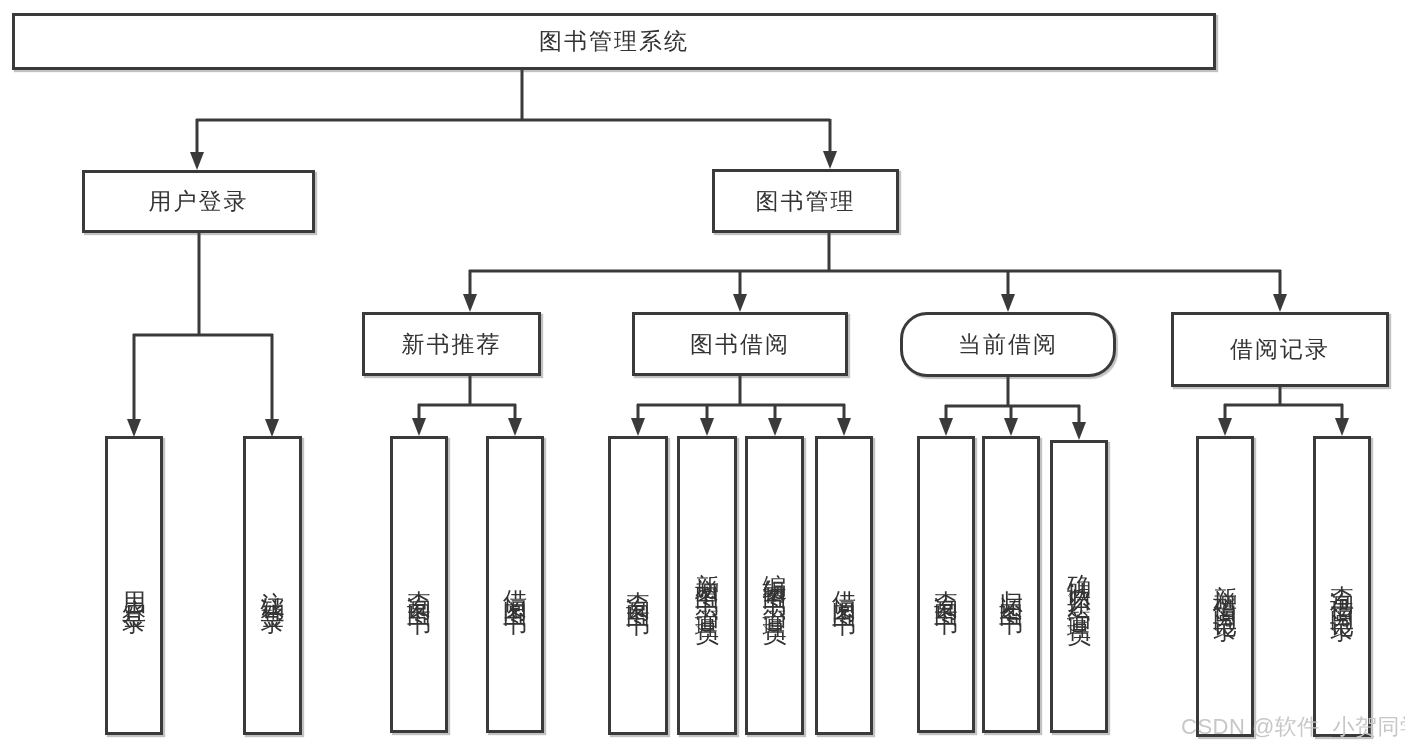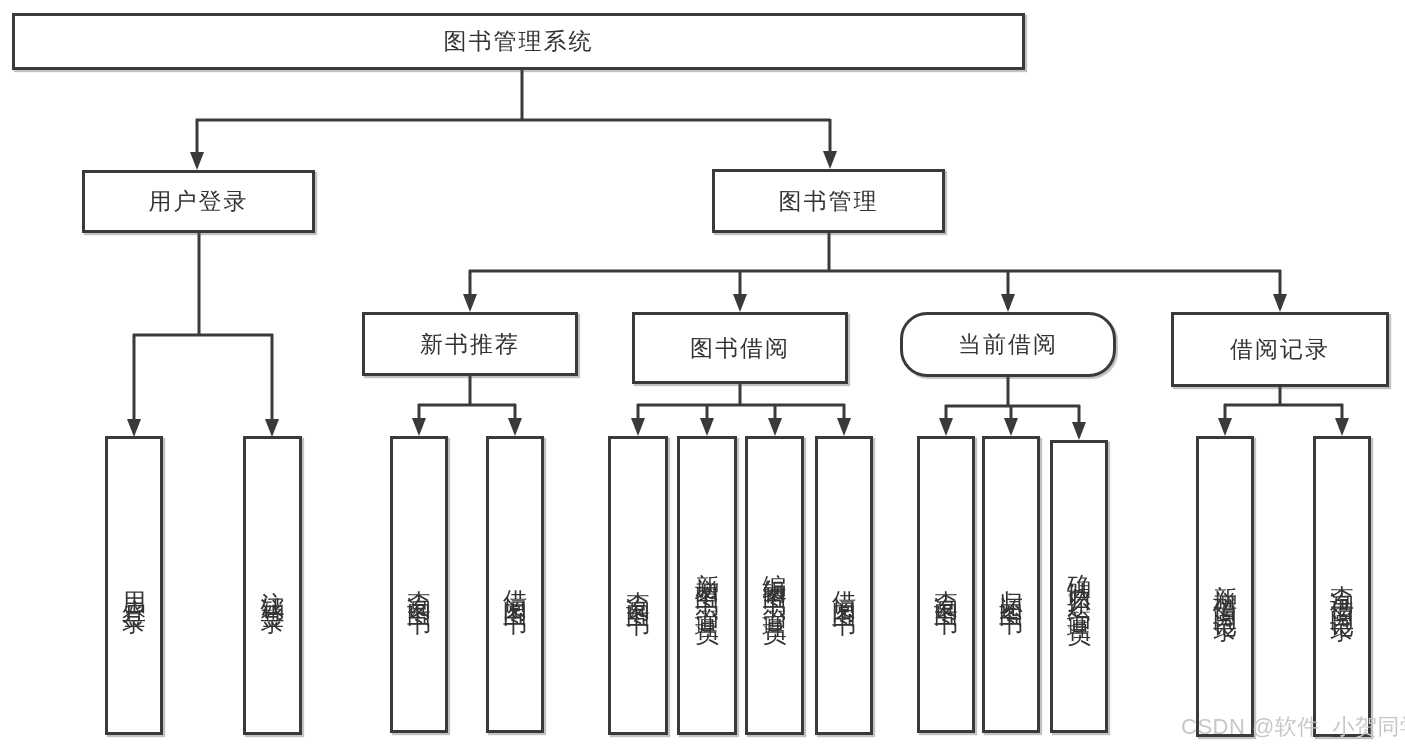--- a/index.html
+++ b/index.html
@@ -94,27 +94,27 @@
 
       <polygon points="939,418 953,418 946,436"></polygon>
       <polygon points="1004,418 1018,418 1011,436"></polygon>
       <polygon points="1072,422 1086,422 1079,440"></polygon>
 
       <polygon points="1218,418 1232,418 1225,436"></polygon>
       <polygon points="1335,418 1349,418 1342,436"></polygon>
     </g>
   </svg>
 
-  <div class="node" style="left:12px; top:13px; width:1013px; height:57px;">图书管理系统</div>
+  <div class="node" style="left:12px; top:13px; width:1204px; height:57px;">图书管理系统</div>
 
   <div class="node" style="left:82px; top:170px; width:233px; height:63px;">用户登录</div>
-  <div class="node" style="left:712px; top:169px; width:233px; height:64px;">图书管理</div>
+  <div class="node" style="left:712px; top:169px; width:187px; height:64px;">图书管理</div>
 
-  <div class="node" style="left:362px; top:312px; width:216px; height:64px;">新书推荐</div>
-  <div class="node" style="left:632px; top:312px; width:216px; height:72px;">图书借阅</div>
+  <div class="node" style="left:362px; top:312px; width:179px; height:64px;">新书推荐</div>
+  <div class="node" style="left:632px; top:312px; width:216px; height:64px;">图书借阅</div>
   <div class="node" style="left:900px; top:312px; width:216px; height:65px;border-radius:27px;">当前借阅</div>
   <div class="node" style="left:1171px; top:312px; width:218px; height:75px;">借阅记录</div>
 
   <div class="node leaf" style="left:105px; top:436px; width:58px; height:299px;">用户登录</div>
   <div class="node leaf" style="left:243px; top:436px; width:59px; height:299px;">注销登录</div>
 
   <div class="node leaf" style="left:390px; top:436px; width:58px; height:297px;">查询图书</div>
   <div class="node leaf" style="left:486px; top:436px; width:58px; height:297px;">借阅图书</div>
 
   <div class="node leaf" style="left:608px; top:436px; width:60px; height:299px;">查询图书</div>

